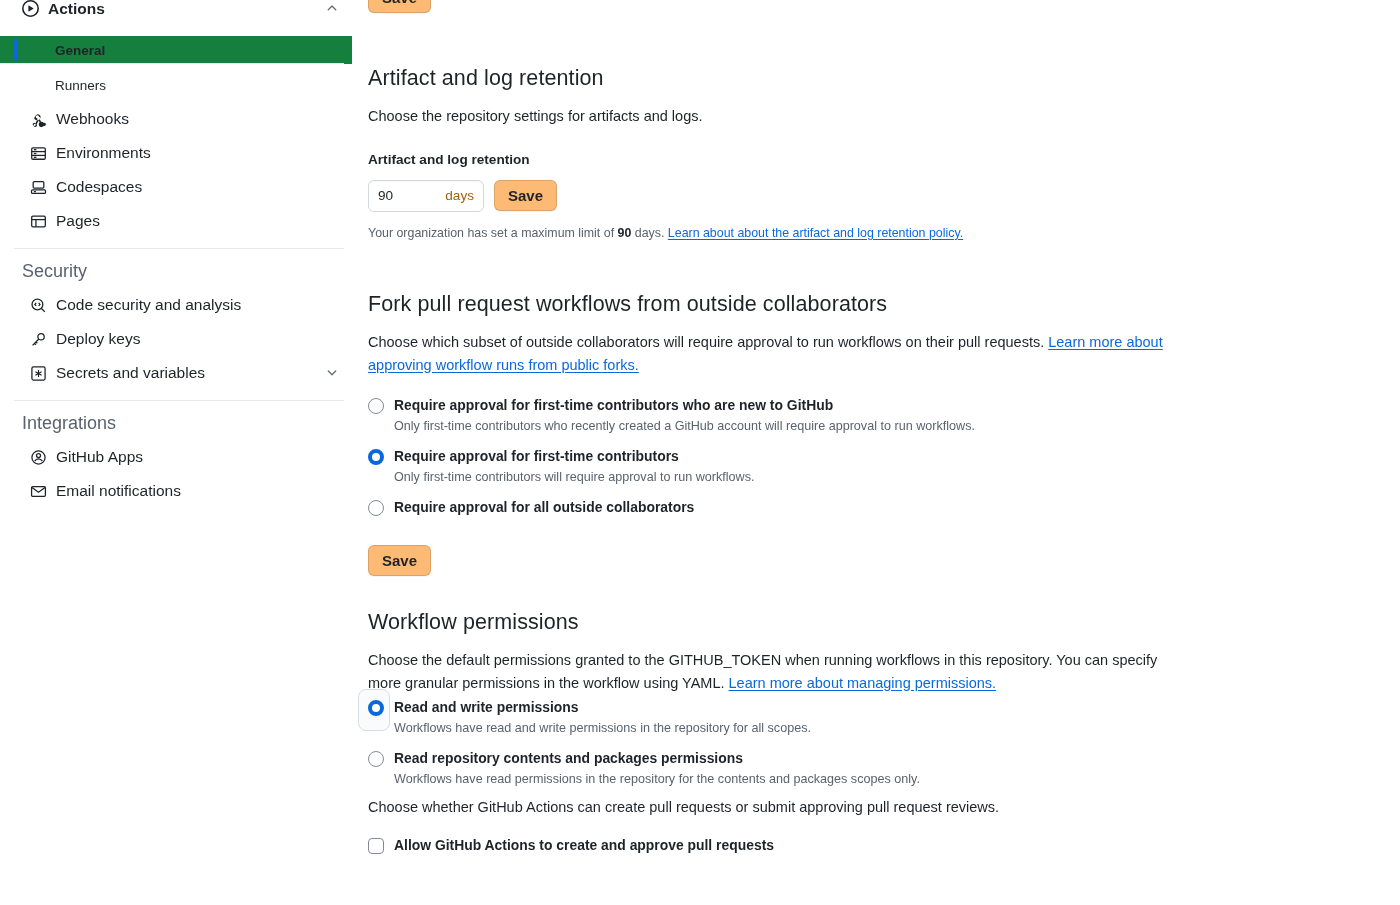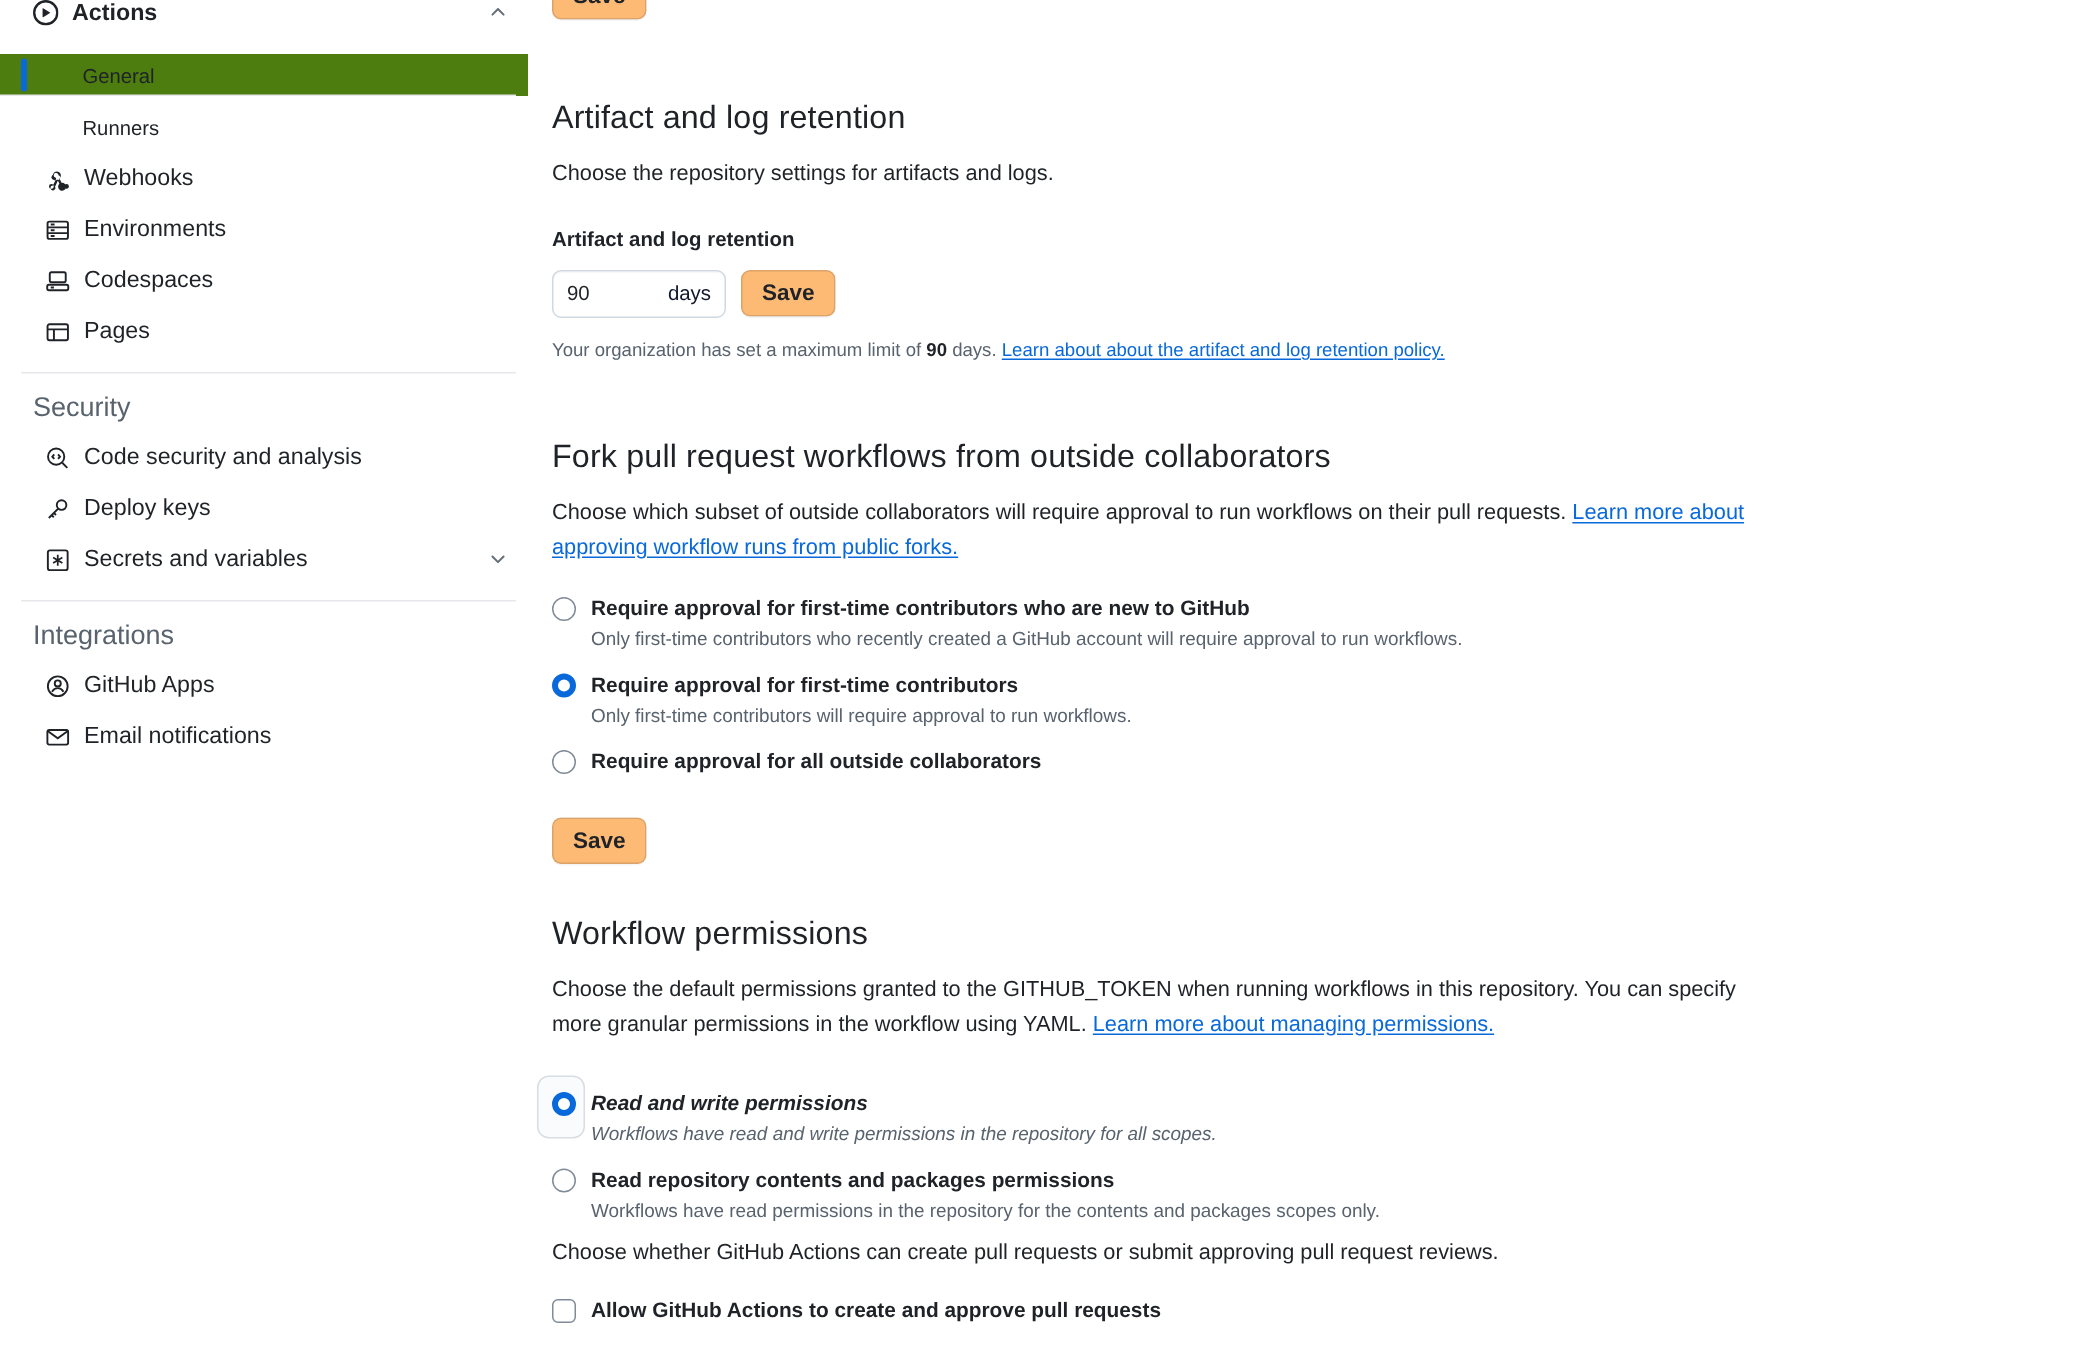--- a/index.html
+++ b/index.html
@@ -43,22 +43,22 @@
     position: relative;
     display: flex;
     align-items: center;
     height: 28px;
     padding-left: 55px;
     font-size: 13.5px;
     color: #1f2328;
     cursor: pointer;
   }
   .subitem.active {
-    background: #4d7c0f;
-    font-weight: 400;
+    background: #15803d;
+    font-weight: 700;
   }
   .subitem.active::before {
     content: "";
     position: absolute;
     left: 14px; top: 3px;
     width: 4px; height: 22px;
     border-radius: 6px;
     background: #0969da;
   }
   .subitem.active::after {
@@ -163,21 +163,21 @@
     border: 0; outline: 0;
     width: 46px;
     font-size: 13.6px;
     font-family: inherit;
     color: #1f2328;
     background: transparent;
     padding: 0;
   }
   .input-suffix {
     font-size: 13.6px;
-    color: #0f172a;
+    color: #a16207;
     margin-left: auto;
   }
 
   
   .opt-row { display: flex; align-items: flex-start; }
   .radio {
     width: 16px; height: 16px;
     border-radius: 50%;
     border: 1px solid #818b98;
     background: #fff;
@@ -415,21 +415,21 @@
 
       <button class="btn" style="margin-top:28px;">Save</button>
     </section>
 
     <section class="section" style="position:absolute; left:0; top:610px; width:1010px;">
       <h2>Workflow permissions</h2>
       <p class="desc" style="margin-top:14px; max-width:812px;">
         <span>Choose the default permissions granted to the GITHUB_TOKEN when running workflows in this repository. You can specify more granular permissions in the workflow using YAML. </span><a class="link" href="#">Learn more about managing permissions.</a>
       </p>
 
-      <div style="margin-top:32px; position:relative;font-style:italic;">
+      <div style="margin-top:4px; position:relative;">
         <div class="opt-row" style="position:relative;">
           <span class="focus-ring"></span>
           <span class="radio checked" style="position:relative; z-index:2;"></span>
           <span class="opt-title">Read and write permissions</span>
         </div>
         <div class="opt-sub">Workflows have read and write permissions in the repository for all scopes.</div>
       </div>
 
       <div style="margin-top:12px;">
         <div class="opt-row">

